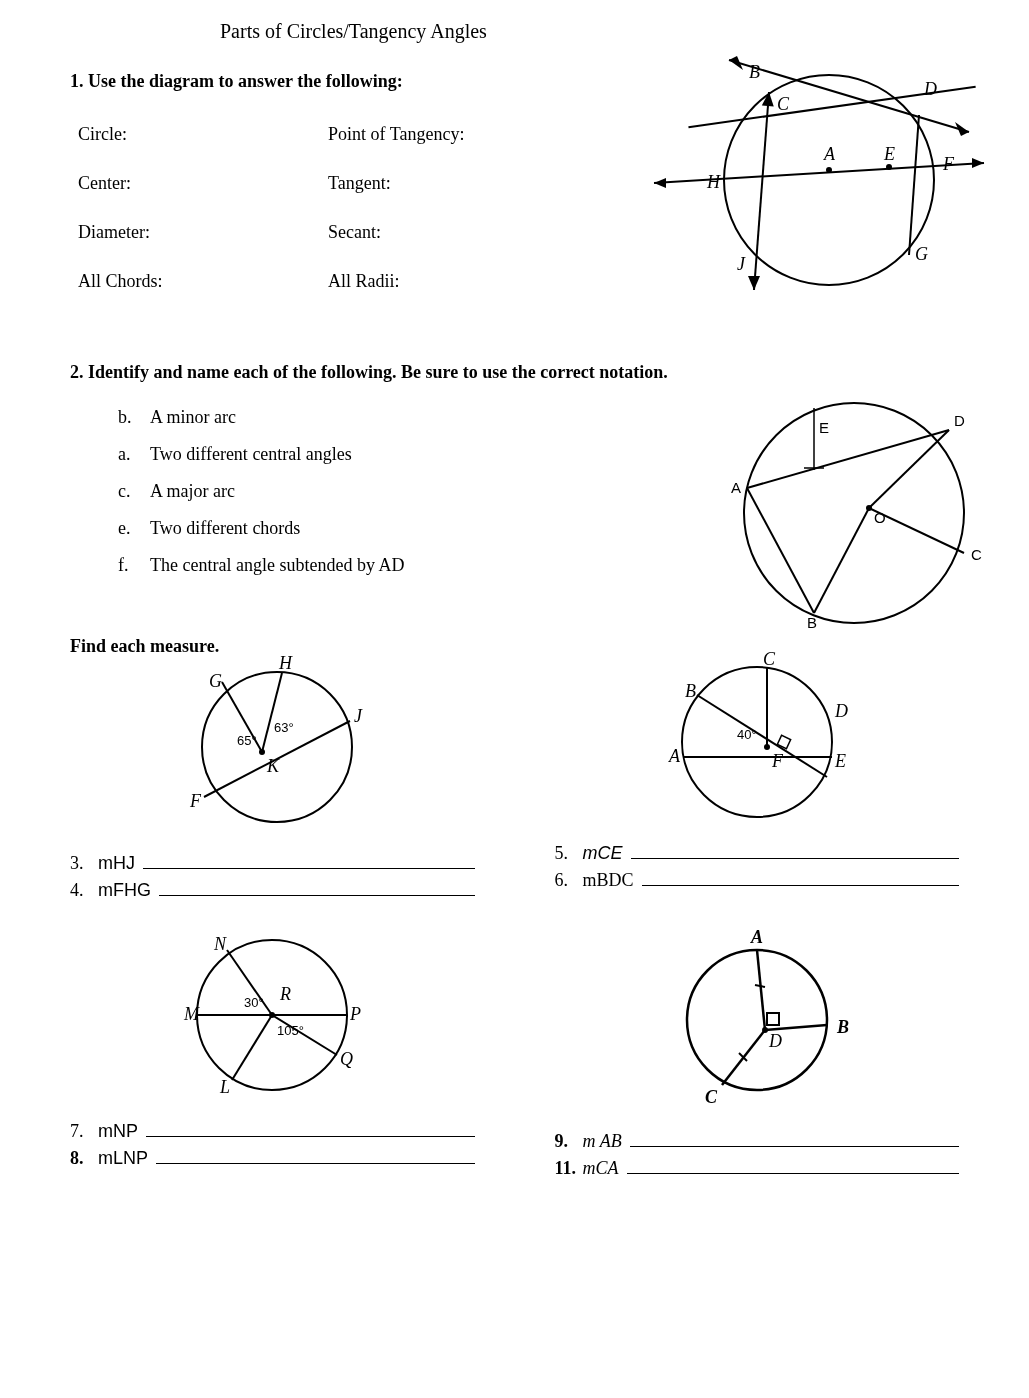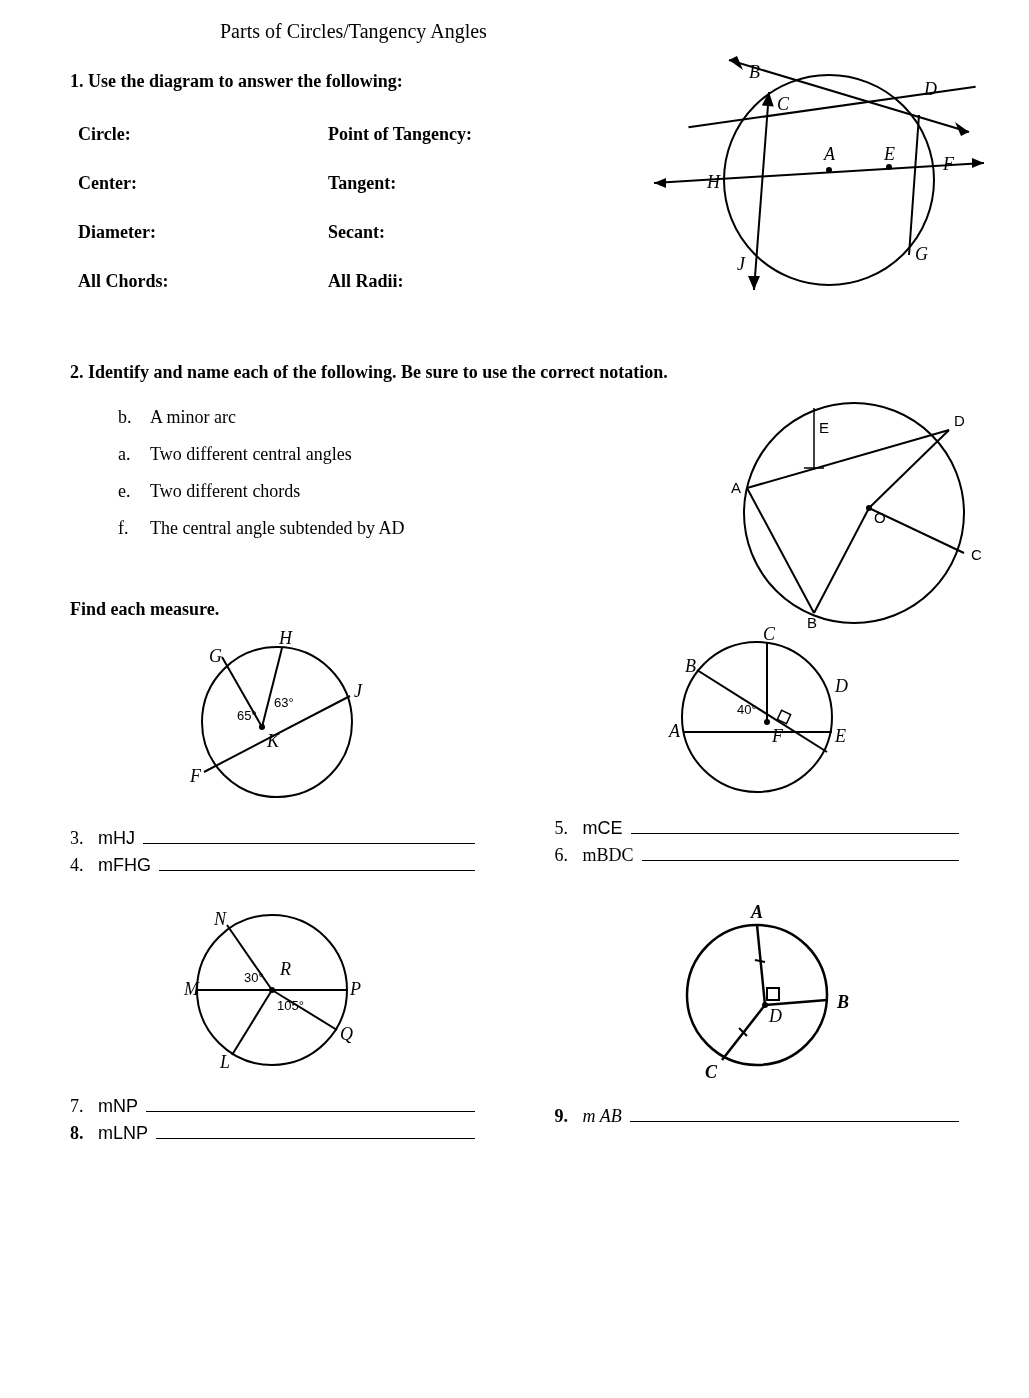--- a/index.html
+++ b/index.html
@@ -22,21 +22,20 @@
     font-size: 18px;
     margin-bottom: 32px;
   }
   .q1-grid {
     display: grid;
     grid-template-columns: 250px 250px auto;
     row-gap: 28px;
     font-size: 18px;
     margin-bottom: 70px;
     margin-left: 8px;
-    font-weight: bold;
   }
   .q1-diagram {
     position: absolute;
     top: 60px;
     right: 30px;
   }
   .q2-heading {
     font-weight: bold;
     font-size: 18px;
     margin-bottom: 24px;
@@ -50,21 +49,21 @@
   .q2-list .letter { display:inline-block; width: 32px; }
   .q2-diagram {
     position: absolute;
     top: 388px;
     right: 40px;
   }
   .find-heading {
     font-weight: bold;
     font-size: 18px;
     margin-top: 60px;
-    margin-bottom: 12px;
+    margin-bottom: 0;
   }
   .row {
     display: flex;
     gap: 80px;
     align-items: flex-start;
   }
   .col { flex: 1; position: relative; }
   .answer-line {
     display: flex;
     align-items: baseline;
@@ -152,20 +151,21 @@
   <text class="svgtext" x="88" y="128">H</text>
   <text class="svgtext" x="118" y="210">J</text>
   <text class="svgtext" x="296" y="200">G</text>
 </svg>
 
 <div class="q2-heading">2. Identify and name each of the following.   Be sure to use the correct notation.</div>
 
 <ul class="q2-list">
   <li><span class="letter">b.</span><span>A minor arc</span></li>
   <li><span class="letter">a.</span><span>Two different central angles</span></li>
+  <li><span class="letter">c.</span><span>A major arc</span></li>
   <li><span class="letter">e.</span><span>Two different chords</span></li>
   <li><span class="letter">f.</span><span>The central angle subtended by  AD</span></li>
 </ul>
 
 <svg class="q2-diagram" width="270" height="250">
   <circle cx="135" cy="125" r="110" fill="none" stroke="#000" stroke-width="2"></circle>
   <circle cx="150" cy="120" r="3" fill="#000"></circle>
 
   <line x1="150" y1="120" x2="230" y2="42" stroke="#000" stroke-width="2"></line>
 
@@ -241,21 +241,21 @@
         <text class="svgtext" x="48" y="40">B</text>
         <text class="svgtext" x="126" y="8">C</text>
         <text class="svgtext" x="198" y="60">D</text>
         <text class="svgtext" x="198" y="110">E</text>
         <text class="svgtext" x="135" y="110">F</text>
         <text class="svgtextsm" x="100" y="82">40°</text>
       </svg>
     </div>
     <div class="answer-line">
       <span class="num">5.</span>
-      <span class="label" style="font-family:Arial,sans-serif;">mCE</span>
+      <span class="label" style="font-family:Arial,sans-serif;font-style:italic;">mCE</span>
       <span class="blank"></span>
     </div>
     <div class="answer-line">
       <span class="num">6.</span>
       <span class="label" style="font-family:Liberation Serif, serif;">mBDC</span>
       <span class="blank"></span>
     </div>
   </div>
 </div>
 
@@ -317,14 +317,19 @@
         <text class="svgtext bold" x="190" y="108" font-size="22">B</text>
         <text class="svgtext bold" x="58" y="178" font-size="22">C</text>
         <text class="svgtext" x="122" y="122">D</text>
       </svg>
     </div>
     <div class="answer-line">
       <span class="num bold">9.</span>
       <span class="label italic">m AB</span>
       <span class="blank"></span>
     </div>
+    <div class="answer-line">
+      <span class="num bold">11.</span>
+      <span class="label italic">mCA</span>
+      <span class="blank"></span>
+    </div>
   </div>
 </div>
 
 </body></html>

